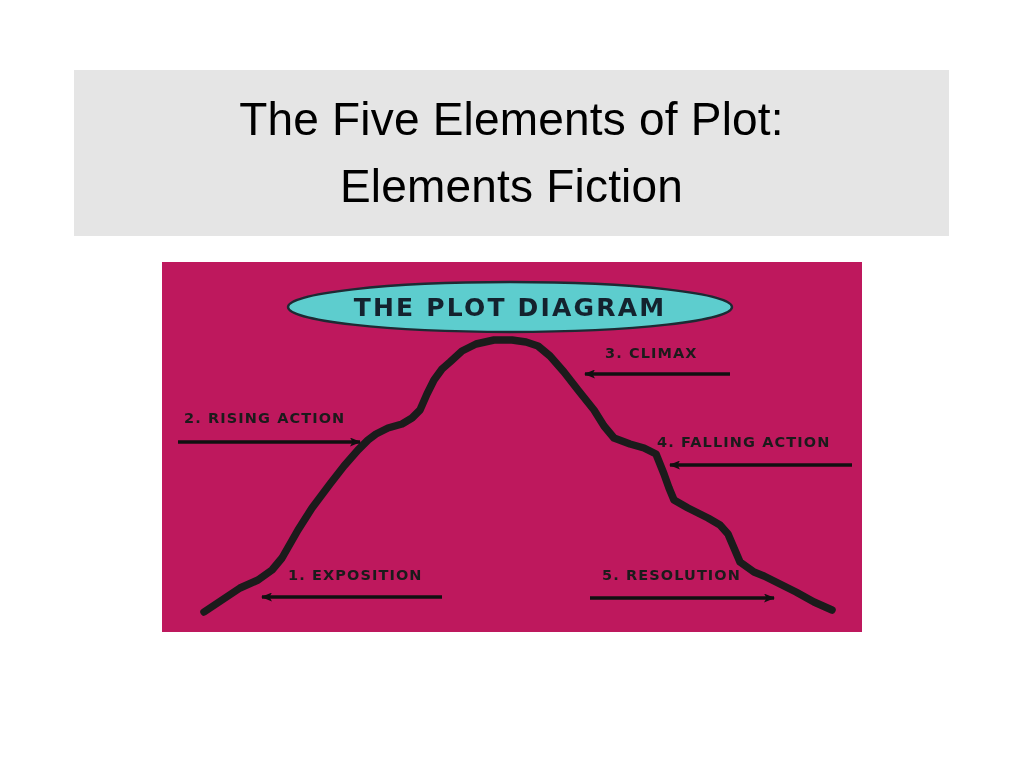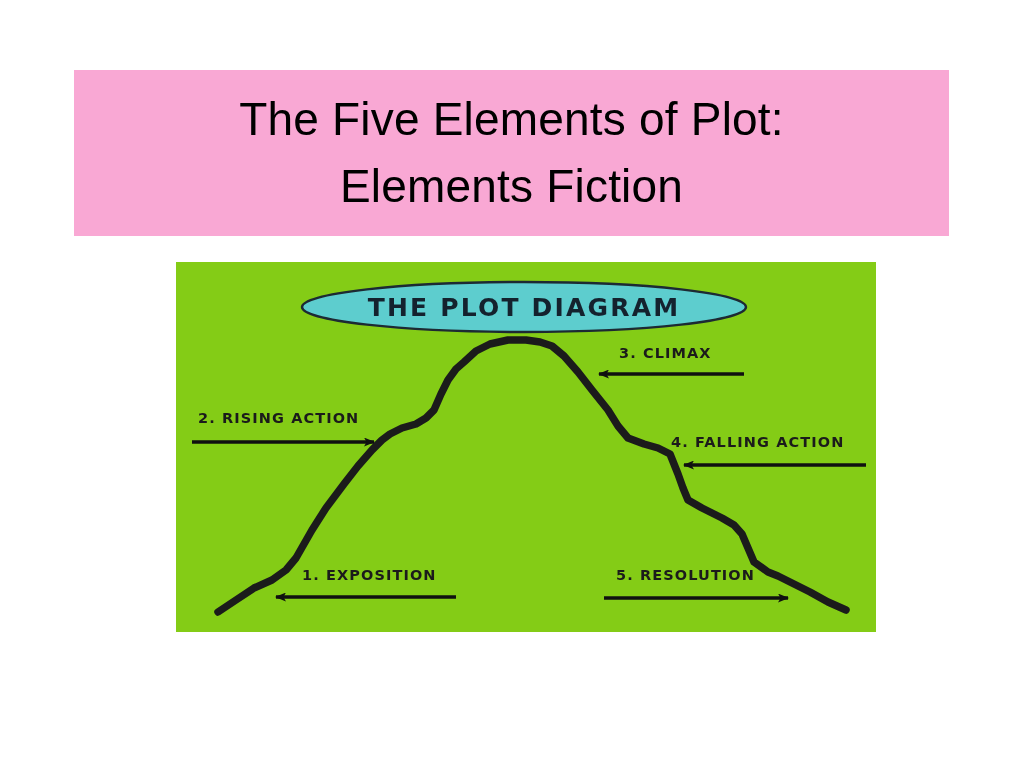--- a/index.html
+++ b/index.html
@@ -15,46 +15,46 @@
     font-family: "Liberation Sans", sans-serif;
   }
 
   
   #title-banner {
     position: absolute;
     left: 74px;
     top: 70px;
     width: 875px;
     height: 166px;
-    background: #f9a8d4;
+    background: #e5e5e5;
     display: flex;
     flex-direction: column;
     align-items: center;
     justify-content: center;
     box-sizing: border-box;
   }
   .title-line {
     color: #000000;
     font-family: "Liberation Sans", sans-serif;
     font-size: 46px;
     font-weight: 400;
     line-height: 1.45;
     letter-spacing: 0.2px;
     text-align: center;
     white-space: nowrap;
   }
 
   
   #plot-diagram {
     position: absolute;
-    left: 176px;
+    left: 162px;
     top: 262px;
     width: 700px;
     height: 370px;
-    background: #84cc16;
+    background: #be185d;
     text-align: right;
   }
   #plot-diagram svg {
     display: block;
     width: 700px;
     height: 370px;
   }
 
   .oval-label-text {
     font-family: "DejaVu Sans", sans-serif;

